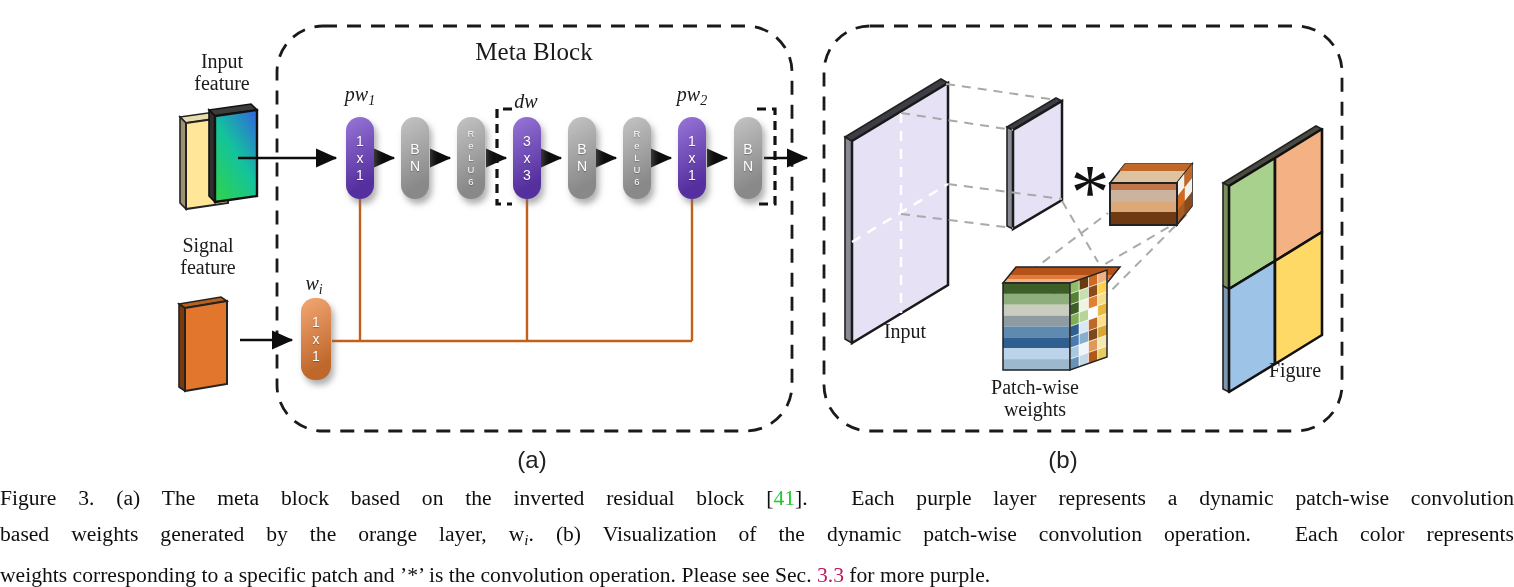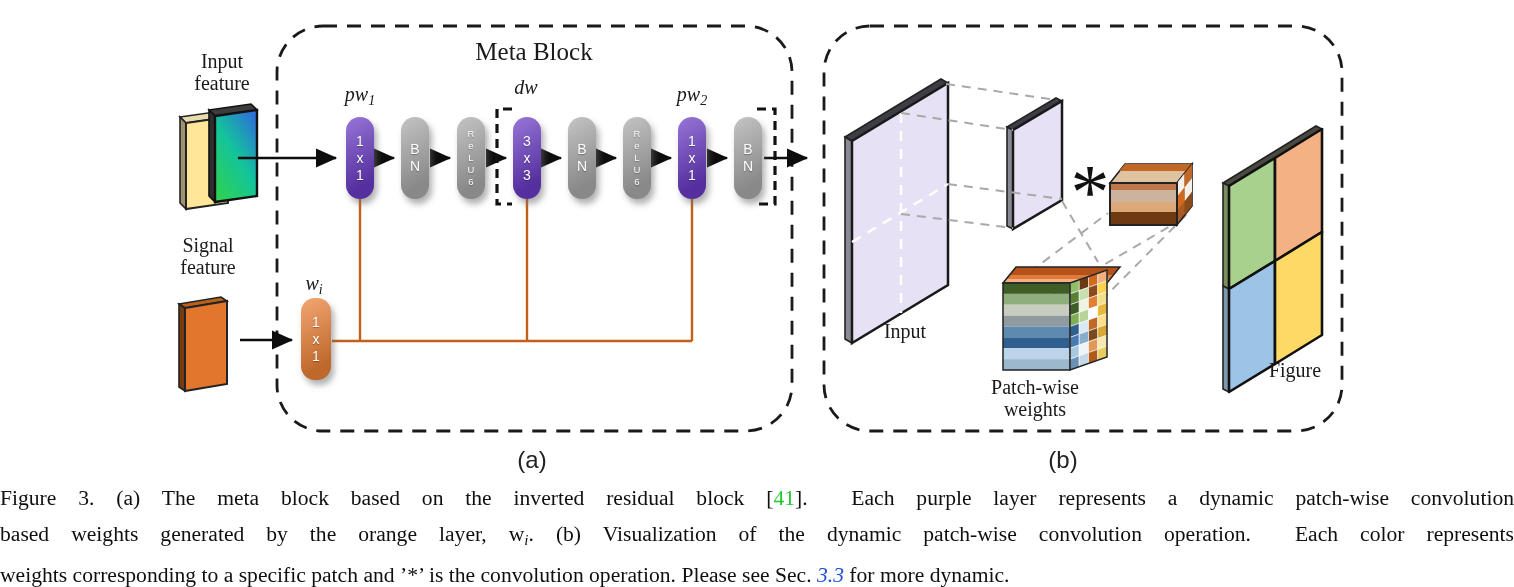--- a/index.html
+++ b/index.html
@@ -20,21 +20,21 @@
          text-shadow:0 1px 1px rgba(0,0,0,.3);}
   .block .body{white-space:pre-line;}
   .body-big{font-size:14px;line-height:17px;}
   .body-bn{font-size:14px;line-height:17px;}
   .body-relu{font-size:9.5px;line-height:12px;}
   .caption{position:absolute;left:0;top:481px;width:1514px;font-size:21.6px;color:#0f0f0f;}
   .cap-line{line-height:35.5px;text-align:justify;}
   .just{text-align-last:justify;}
   .seg-i{}
   .seg-g{color:#1ec82e;}
-  .seg-red{color:#1d4ed8;font-style:italic;}
+  .seg-red{color:#be185d;}
   .seg-sub{font-style:italic;font-size:15px;vertical-align:-4px;}
   .watermark{position:absolute;left:1152px;top:486px;font-family:"Liberation Sans",sans-serif;
              font-size:46px;letter-spacing:2px;color:#acacac;opacity:.74;white-space:nowrap;z-index:9;}
 </style>
 </head>
 <body>
 
 <div id="fig">
 
   <svg id="diagram-svg" width="1514" height="480" viewBox="0 0 1514 480">
@@ -202,21 +202,21 @@
   </svg>
 
   <div class="panel-title" style="left:434px;top:38px;width:200px;">Meta Block</div>
 
   <div class="lbl pre" style="left:162px;top:50px;width:120px;">Input
 feature</div>
   <div class="lbl pre" style="left:148px;top:234px;width:120px;">Signal
 feature</div>
 
   <div class="math-lbl" style="left:330px;top:83px;width:60px;"><span>pw</span><span class="sub">1</span></div>
-  <div class="math-lbl" style="left:496px;top:76px;width:60px;font-style:italic;"><span>dw</span><span class="sub"></span></div>
+  <div class="math-lbl" style="left:496px;top:90px;width:60px;font-style:italic;"><span>dw</span><span class="sub"></span></div>
   <div class="math-lbl" style="left:662px;top:83px;width:60px;"><span>pw</span><span class="sub">2</span></div>
   <div class="math-lbl" style="left:284px;top:272px;width:60px;"><span>w</span><span class="sub">i</span></div>
 
   <div class="block" style="left:346px;top:117px;background-color:#6a3bc6;">
       <span class="body body-big">1
 x
 1</span>
     </div>
   <div class="block" style="left:401px;top:117px;background-color:#ababab;">
       <span class="body body-bn">B
@@ -269,17 +269,17 @@
   <div class="sub-lbl" style="left:1033px;top:446px;width:60px;">(b)</div>
 
   <div class="caption">
     <div class="cap-line just">
       <span>Figure 3. (a) </span><span class="seg-i">The meta block based on the inverted residual block</span><span> [</span><span class="seg-g">41</span><span>].&nbsp; Each purple layer represents a dynamic patch-wise convolution</span>
     </div>
     <div class="cap-line just">
       <span>based weights generated by the orange layer, </span><span class="seg-i">w</span><span class="seg-sub">i</span><span>. (b) </span><span class="seg-i">Visualization of the dynamic patch-wise convolution operation.</span><span>&nbsp; Each color represents</span>
     </div>
     <div class="cap-line">
-      <span>weights corresponding to a specific patch and ’*’ is the convolution operation. Please see Sec. </span><span class="seg-red">3.3</span><span> for more dynamic.</span>
+      <span>weights corresponding to a specific patch and ’*’ is the convolution operation. Please see Sec. </span><span class="seg-red">3.3</span><span> for more purple.</span>
     </div>
   </div>
 
 </div>
 
 </body></html>

